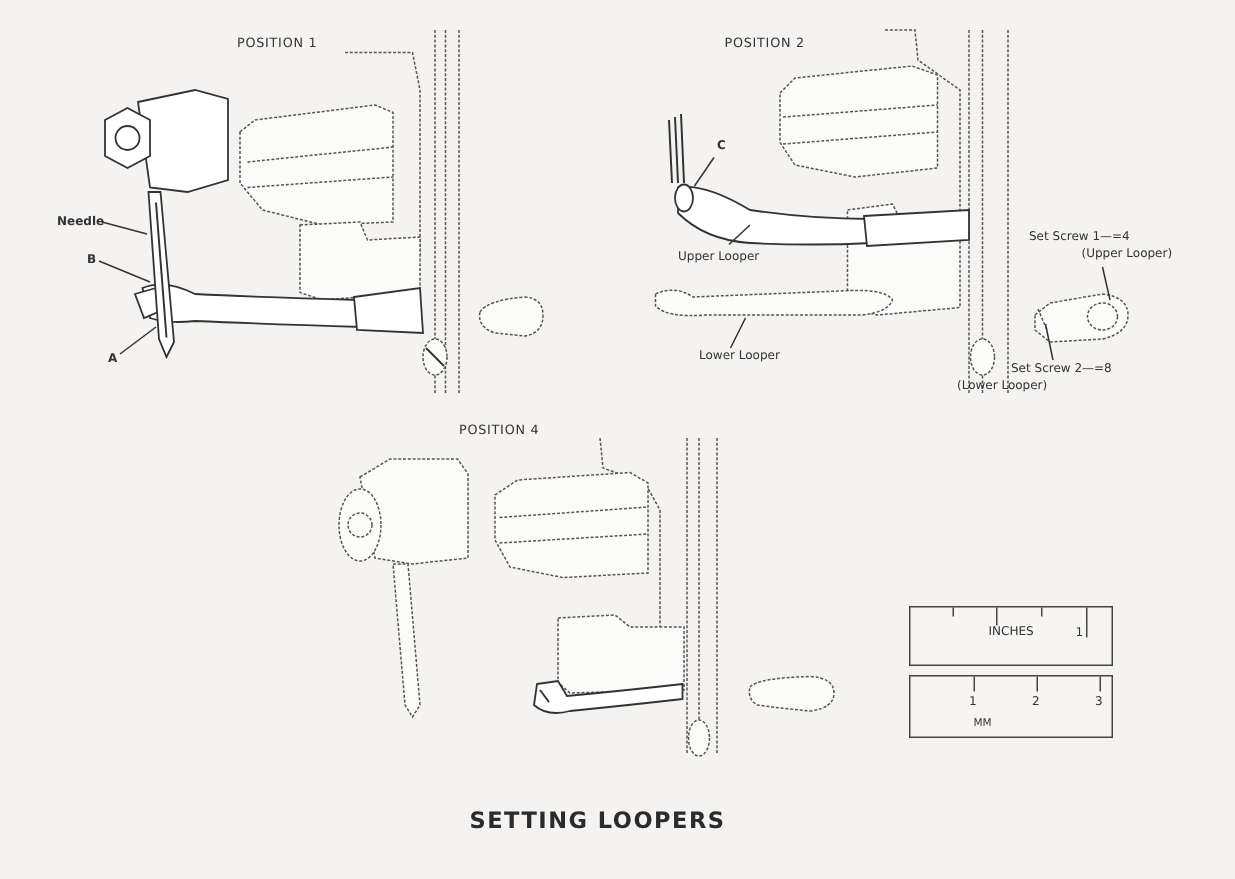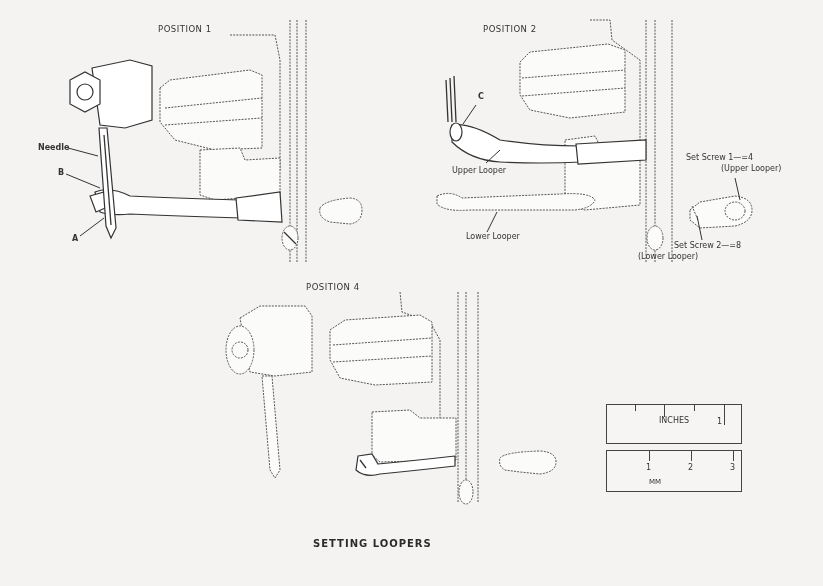--- a/index.html
+++ b/index.html
@@ -1,19 +1,19 @@
 <!DOCTYPE html>
 <html><head>
 <meta charset="utf-8">
 <style>
   html,body{margin:0;padding:0;}
   body{width:823px;height:586px;background:#f4f3f1;position:relative;overflow:hidden;font-family:"DejaVu Sans",sans-serif;color:#2a2a2a;}
   .lbl{position:absolute;font-size:8px;color:#333;white-space:nowrap;}
   .pos{position:absolute;font-size:8.5px;font-weight:normal;color:#333;letter-spacing:0.5px;}
-  .title{position:absolute;left:313px;top:538px;font-size:10px;font-weight:bold;color:#2b2b2b;letter-spacing:1px;font-family:"DejaVu Sans",sans-serif;}
+  .title{position:absolute;left:313px;top:538px;font-size:15px;font-weight:bold;color:#2b2b2b;letter-spacing:1px;font-family:"DejaVu Sans",sans-serif;}
   svg{position:absolute;left:0;top:0;}
   .d{fill:none;stroke:#555;stroke-width:1;stroke-dasharray:2 1.2;}
   .s{fill:none;stroke:#333;stroke-width:1.3;}
   .f{fill:#fff;stroke:#333;stroke-width:1.2;}
   .fd{fill:#fbfbfa;stroke:#555;stroke-width:1;stroke-dasharray:2 1.2;}
   .ar{stroke:#333;stroke-width:1;fill:none;}
   .ruler{position:absolute;border:1.2px solid #444;background:#f6f5f3;}
   .tick{position:absolute;background:#444;width:1px;}
   .rnum{position:absolute;font-size:8px;color:#333;}
 </style>

